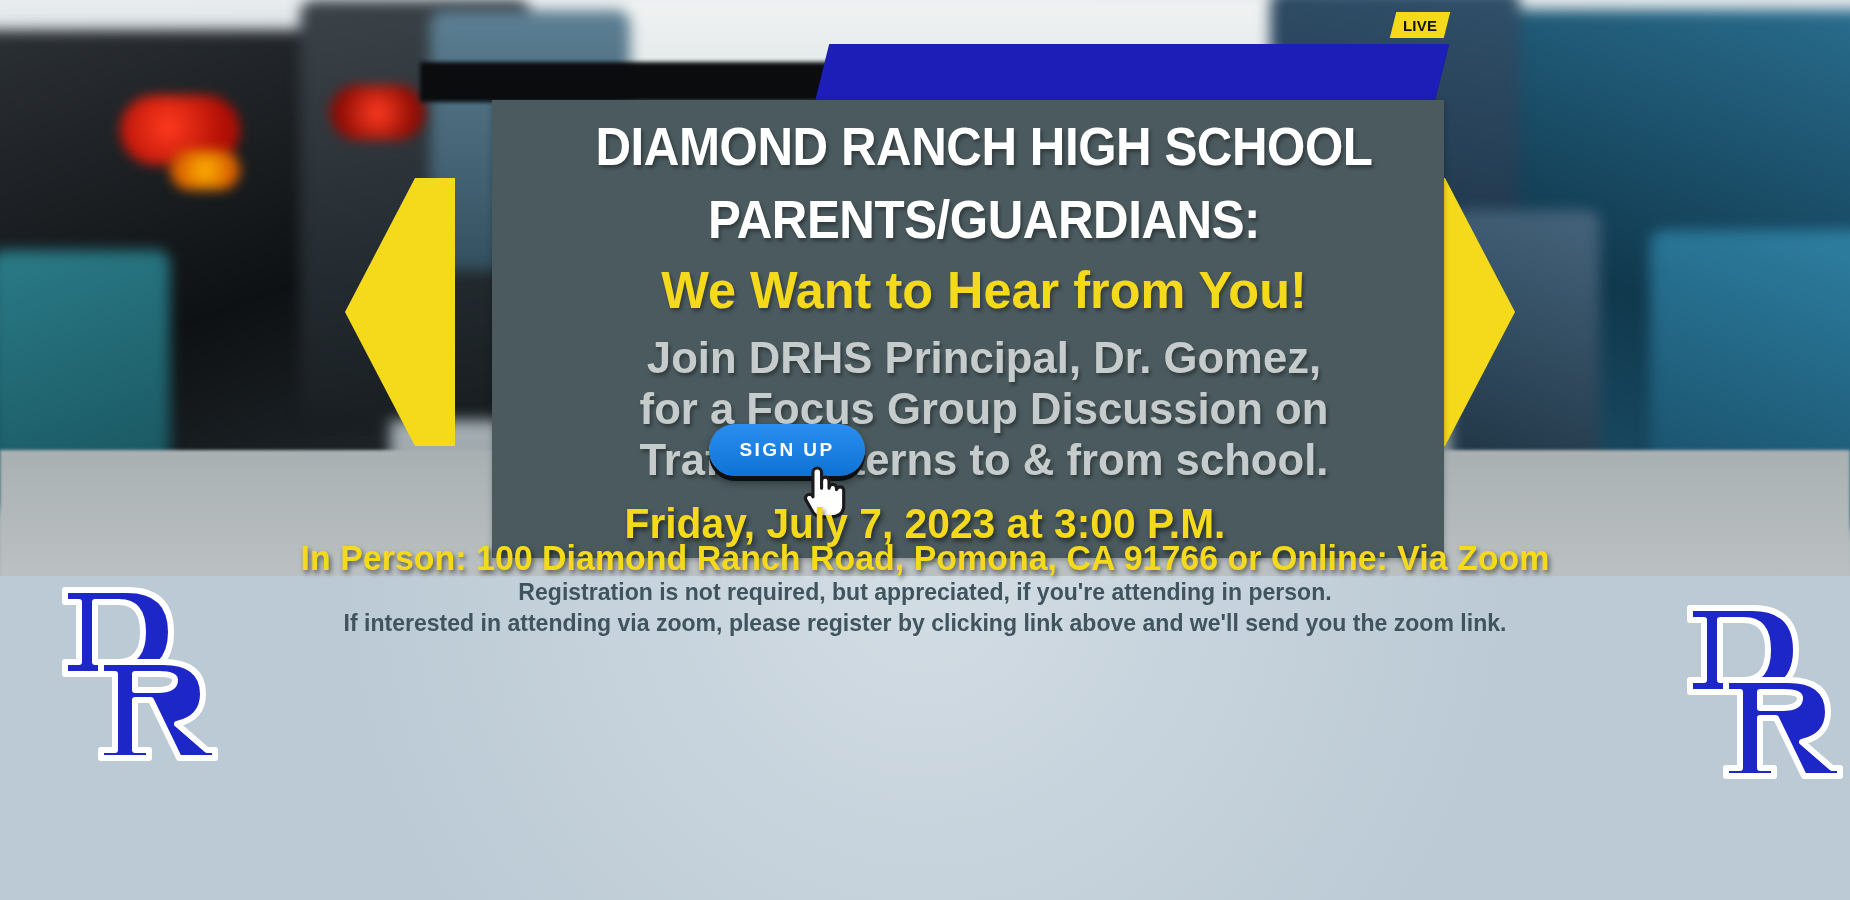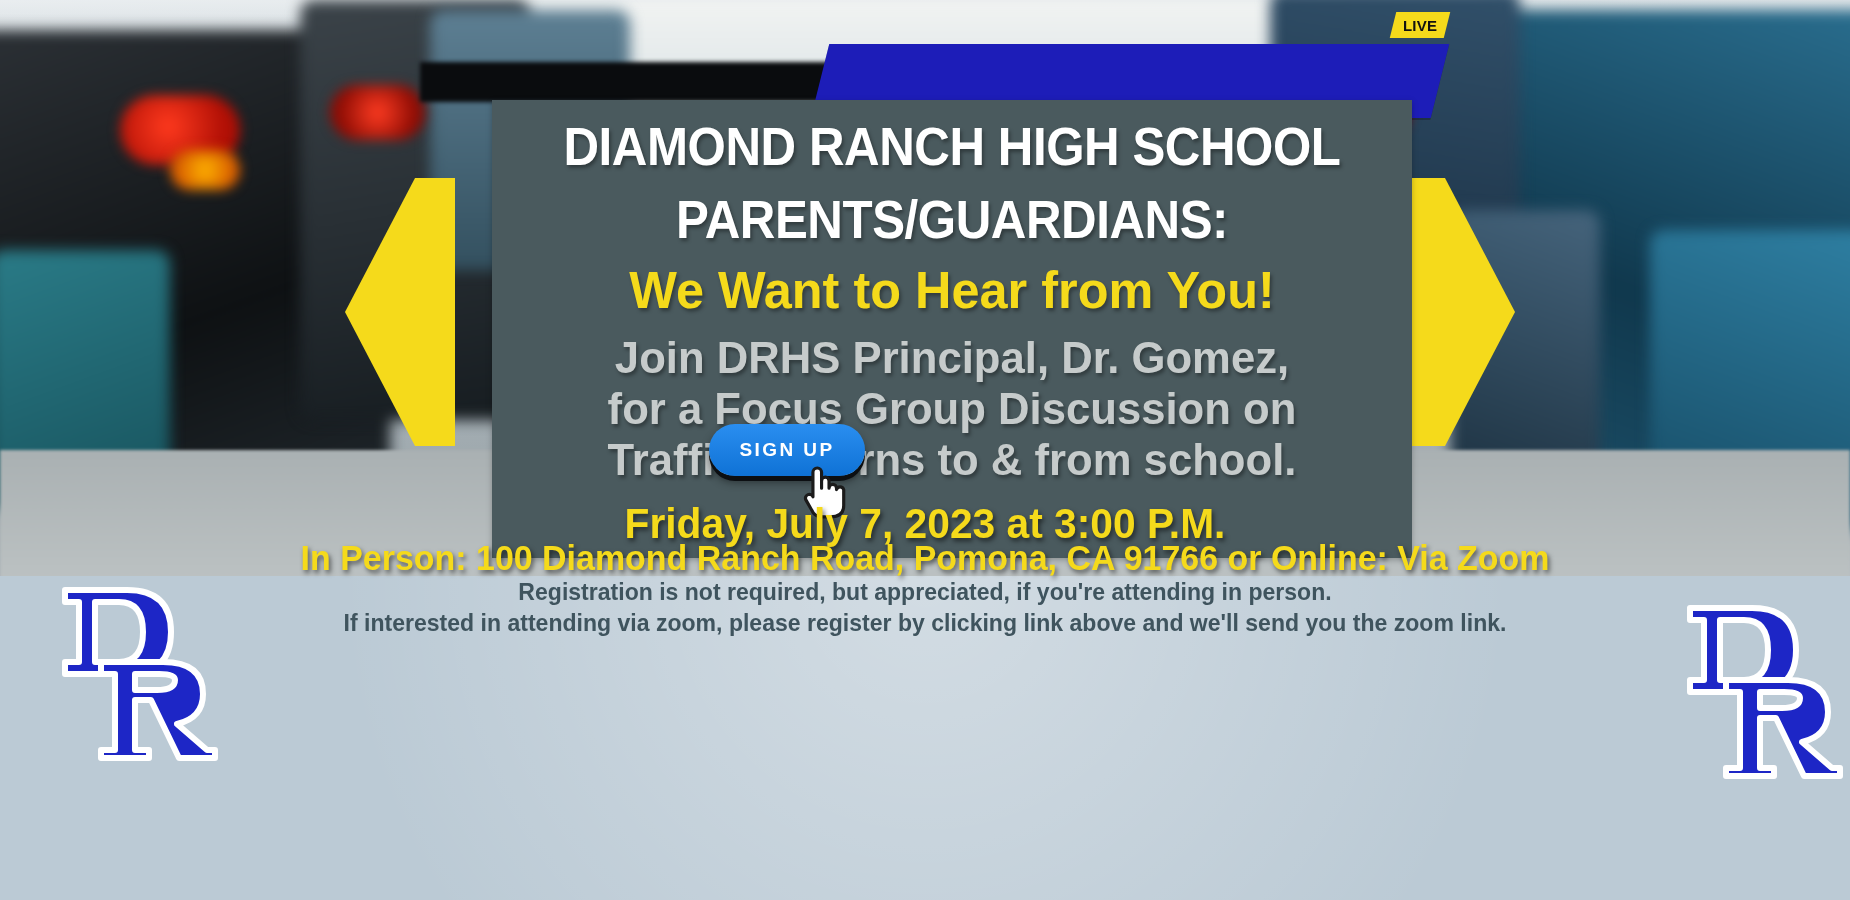--- a/index.html
+++ b/index.html
@@ -62,21 +62,21 @@
     font-size:46px;font-weight:700;letter-spacing:.5px;
     background:linear-gradient(180deg,#ffffff 0%,#ffffff 42%,#c9ced6 62%,#f2f4f7 100%);
     -webkit-background-clip:text;background-clip:text;color:transparent;
     text-shadow:none;}
   .live{position:absolute;left:1393px;top:12px;width:54px;height:26px;background:#F5DA1B;
     transform:skewX(-14deg);display:flex;align-items:center;justify-content:center;}
   .live span{transform:skewX(14deg);font-size:15px;font-weight:700;color:#111;letter-spacing:.3px;}
 
   
   .panel{position:absolute;left:492px;top:100px;width:920px;height:458px;background:#4a5a5e;
-    box-shadow:0 2px 6px rgba(0,0,0,.25);}
+    box-shadow:0 2px 6px rgba(0,0,0,.25);padding-left:32px;}
   .panel .hl{text-align:center;color:#ffffff;font-weight:700;line-height:.96;
     font-size:53px;letter-spacing:-.5px;transform:scaleX(.93);transform-origin:center;
     text-shadow:2px 3px 4px rgba(0,0,0,.35);margin:0;padding-top:22px;}
   .panel .hl2{text-align:center;color:#F5DA1B;font-weight:700;font-size:52px;
     margin:14px 0 0 0;text-shadow:2px 3px 4px rgba(0,0,0,.35);transform:scaleX(.97);}
   .panel .body{text-align:center;color:#c6cbcb;font-weight:700;font-size:45px;line-height:1.14;
     margin:12px 0 0 0;text-shadow:2px 3px 4px rgba(0,0,0,.35);transform:scaleX(.97);}
 
   
   .signup{position:absolute;left:709px;top:424px;width:156px;height:52px;border-radius:30px;

